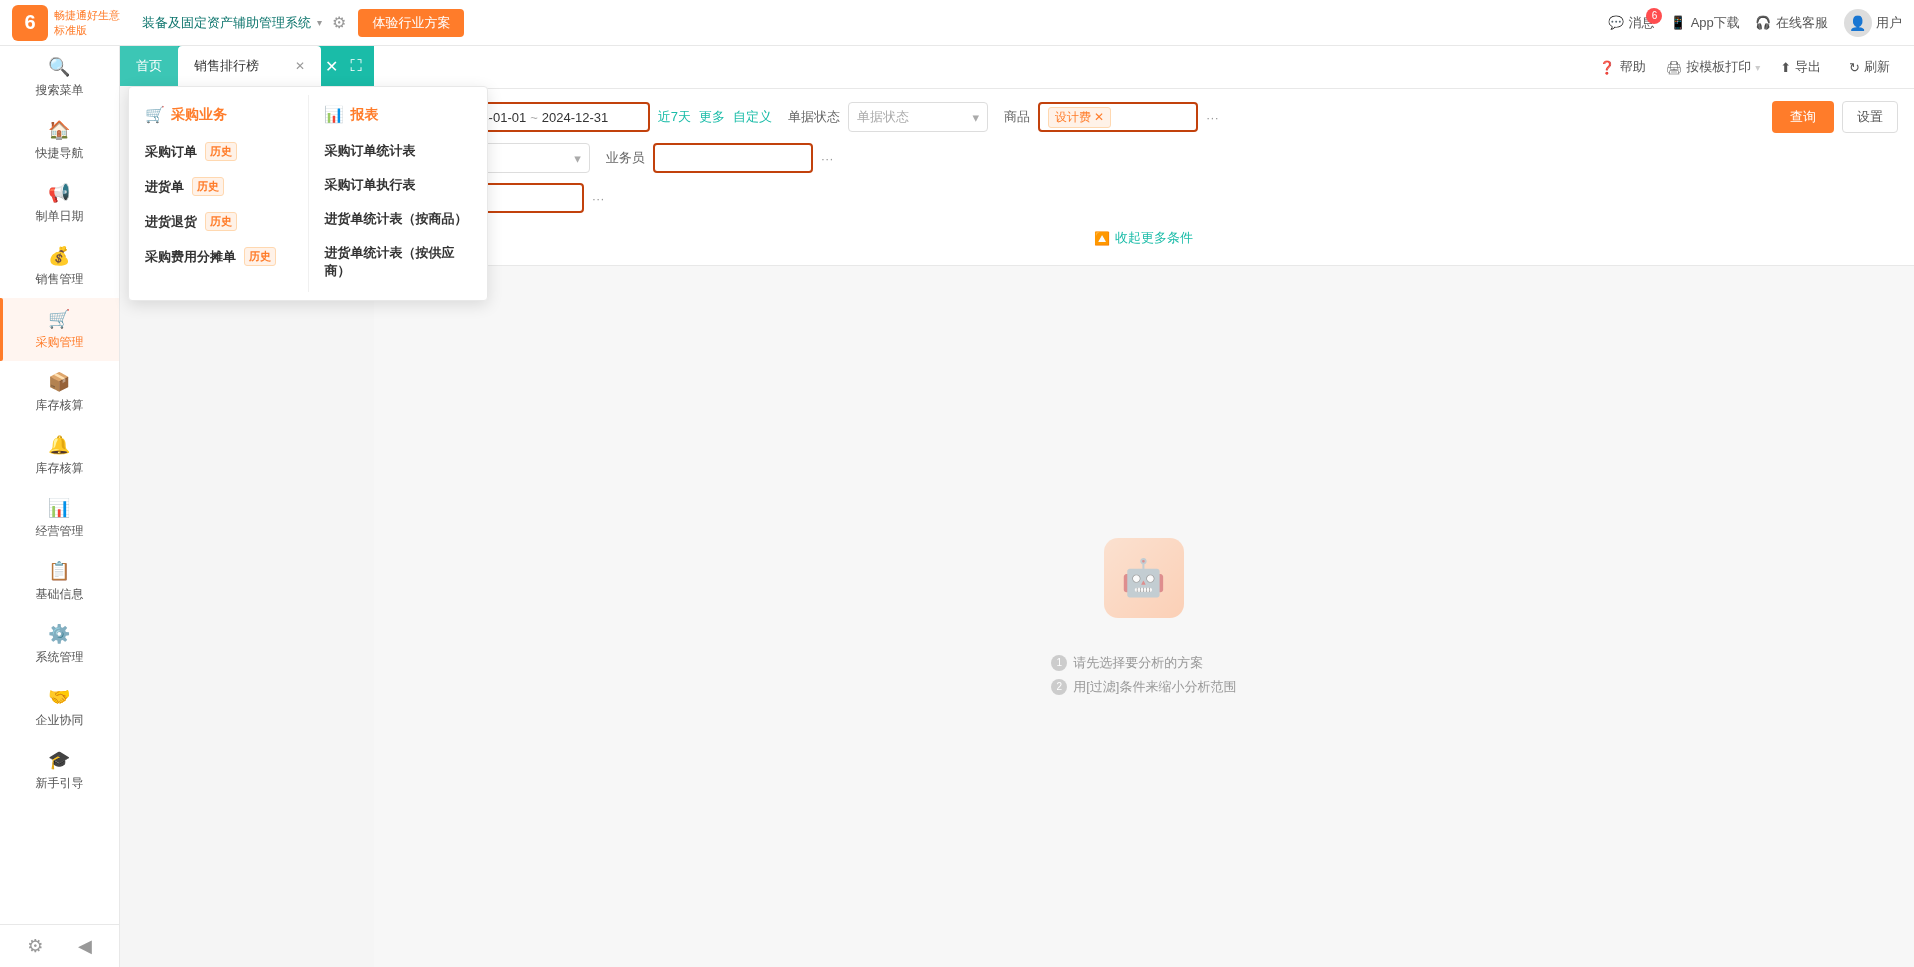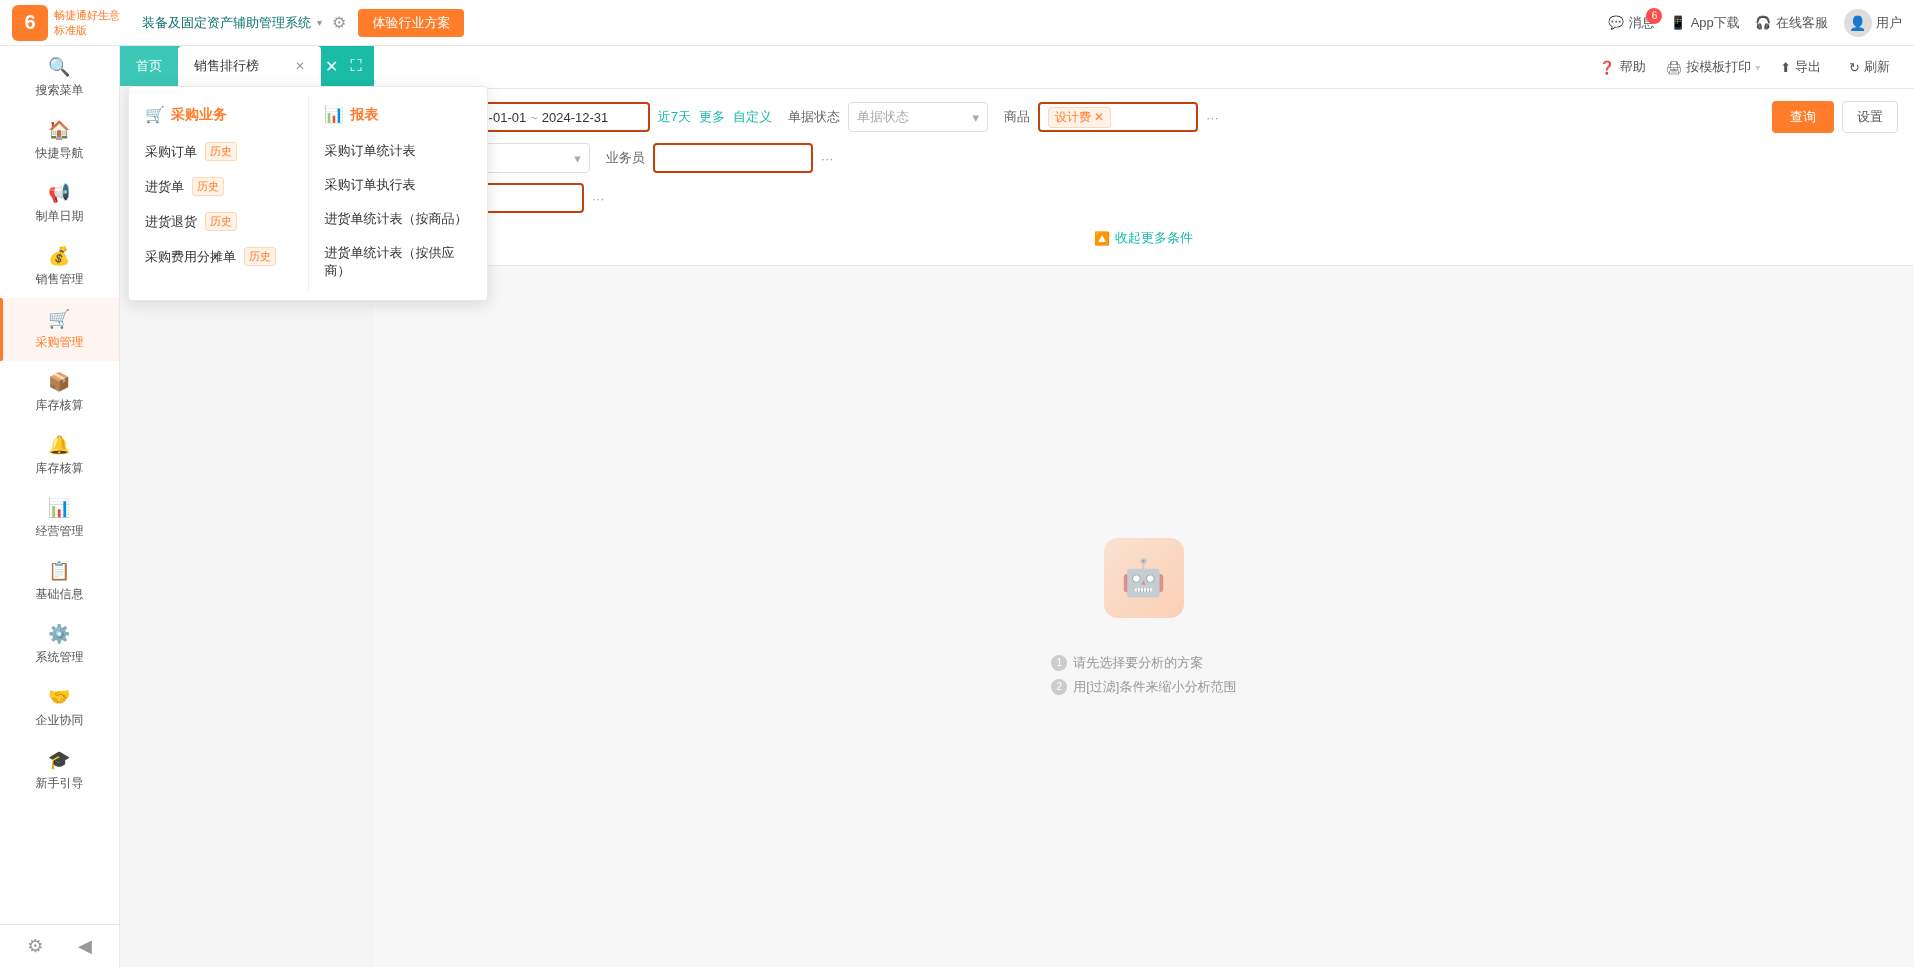--- a/index.html
+++ b/index.html
@@ -132,21 +132,21 @@
     }
     .dropdown-col { flex: 1; padding: 12px 0; }
     .dropdown-col-divider { width: 1px; background: #f0f0f0; margin: 8px 0; }
     .dropdown-header {
       display: flex; align-items: center; gap: 6px;
       padding: 6px 16px 10px; color: #ff7c2a; font-size: 14px; font-weight: bold;
     }
     .dropdown-header-icon { font-size: 16px; }
     .dropdown-item {
       display: flex; align-items: center; gap: 8px;
-      padding: 8px 16px; cursor: pointer; color: #333; font-size: 13px;
+      padding: 8px 16px; cursor: pointer; color: #333; font-size: 13px; font-weight: bold;
     }
     .history-badge {
       background: #fff2e8; border: 1px solid #ffd8b0; color: #ff7c2a;
       border-radius: 3px; font-size: 11px; padding: 1px 4px;
     }
 
     
     .sidebar-item.active .sidebar-active-bar { display: block; }
     .sidebar-item .sidebar-active-bar { display: none; }
   </style>

